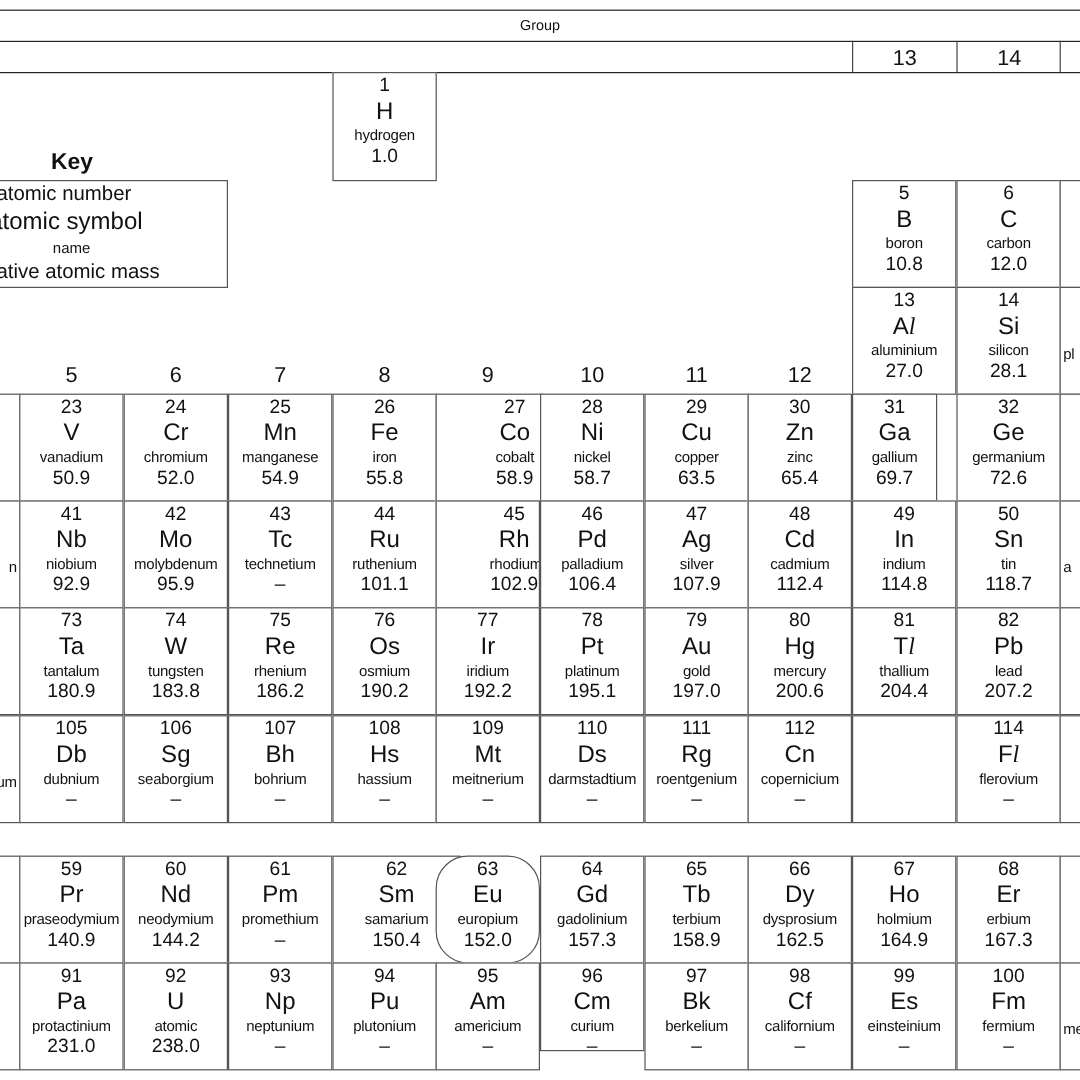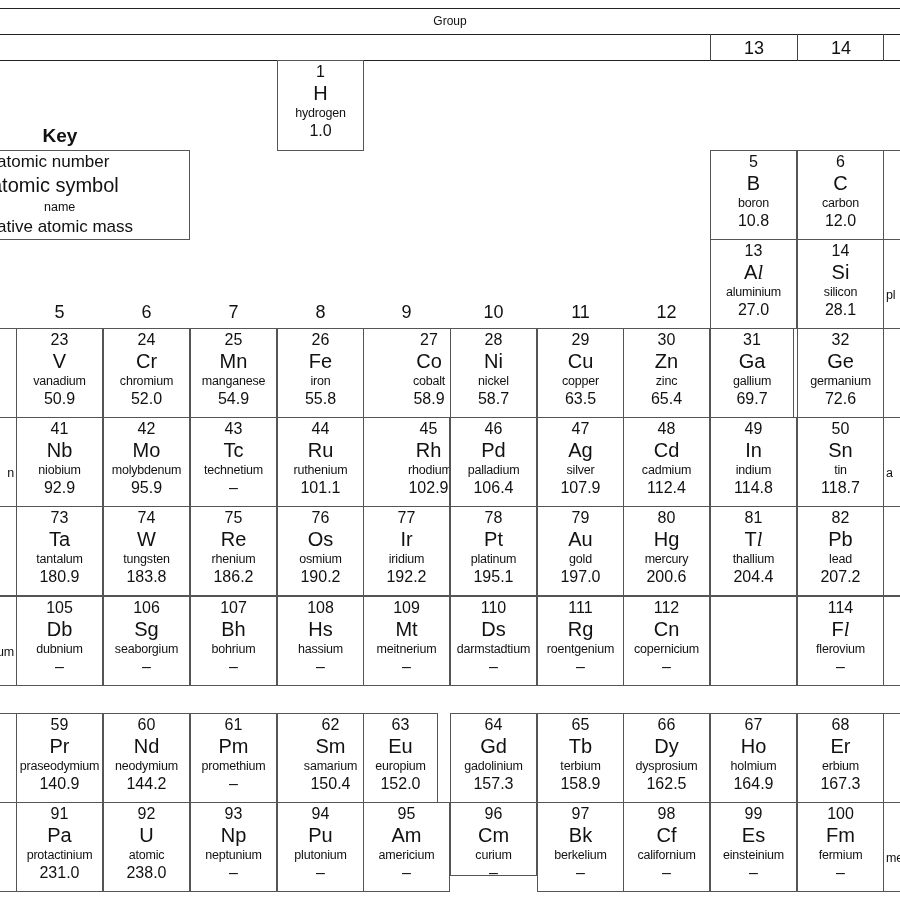--- a/index.html
+++ b/index.html
@@ -130,21 +130,21 @@
       <div class="sym">Cu</div>
       <div class="name">copper</div>
       <div class="mass">63.5</div>
     </div>
     <div class="cell" style="left: 623px; top: 328px; width: 87px; height: 90px;">
       <div class="num">30</div>
       <div class="sym">Zn</div>
       <div class="name">zinc</div>
       <div class="mass">65.4</div>
     </div>
-    <div class="cell" style="left: 710px; top: 328px; width: 84px; height: 90px;">
+    <div class="cell" style="left: 710px; top: 328px; width: 71px; height: 90px;">
       <div class="num">31</div>
       <div class="sym">Ga</div>
       <div class="name">gallium</div>
       <div class="mass">69.7</div>
     </div>
     <div class="cell" style="left: 797px; top: 328px; width: 87px; height: 90px;">
       <div class="num">32</div>
       <div class="sym">Ge</div>
       <div class="name">germanium</div>
       <div class="mass">72.6</div>
@@ -355,21 +355,21 @@
       <div class="sym">Pm</div>
       <div class="name">promethium</div>
       <div class="mass">–</div>
     </div>
     <div class="cell" style="left: 277px; top: 713px; width: 107px; height: 90px;">
       <div class="num">62</div>
       <div class="sym">Sm</div>
       <div class="name">samarium</div>
       <div class="mass">150.4</div>
     </div>
-    <div class="cell" style="left: 363px; top: 713px; width: 75px; height: 90px;">
+    <div class="cell" style="left: 363px; top: 713px; width: 87px; height: 90px; border-radius: 27px;">
       <div class="num">63</div>
       <div class="sym">Eu</div>
       <div class="name">europium</div>
       <div class="mass">152.0</div>
     </div>
     <div class="cell" style="left: 450px; top: 713px; width: 87px; height: 90px;">
       <div class="num">64</div>
       <div class="sym">Gd</div>
       <div class="name">gadolinium</div>
       <div class="mass">157.3</div>

